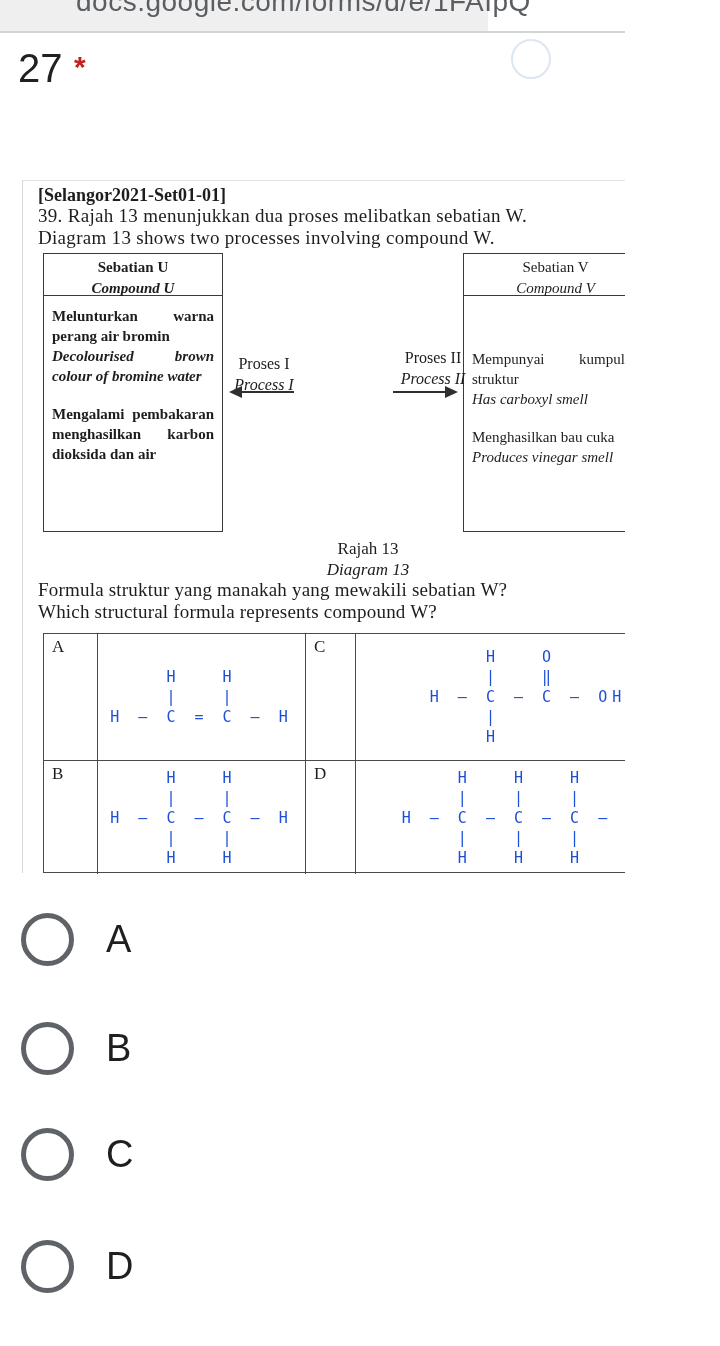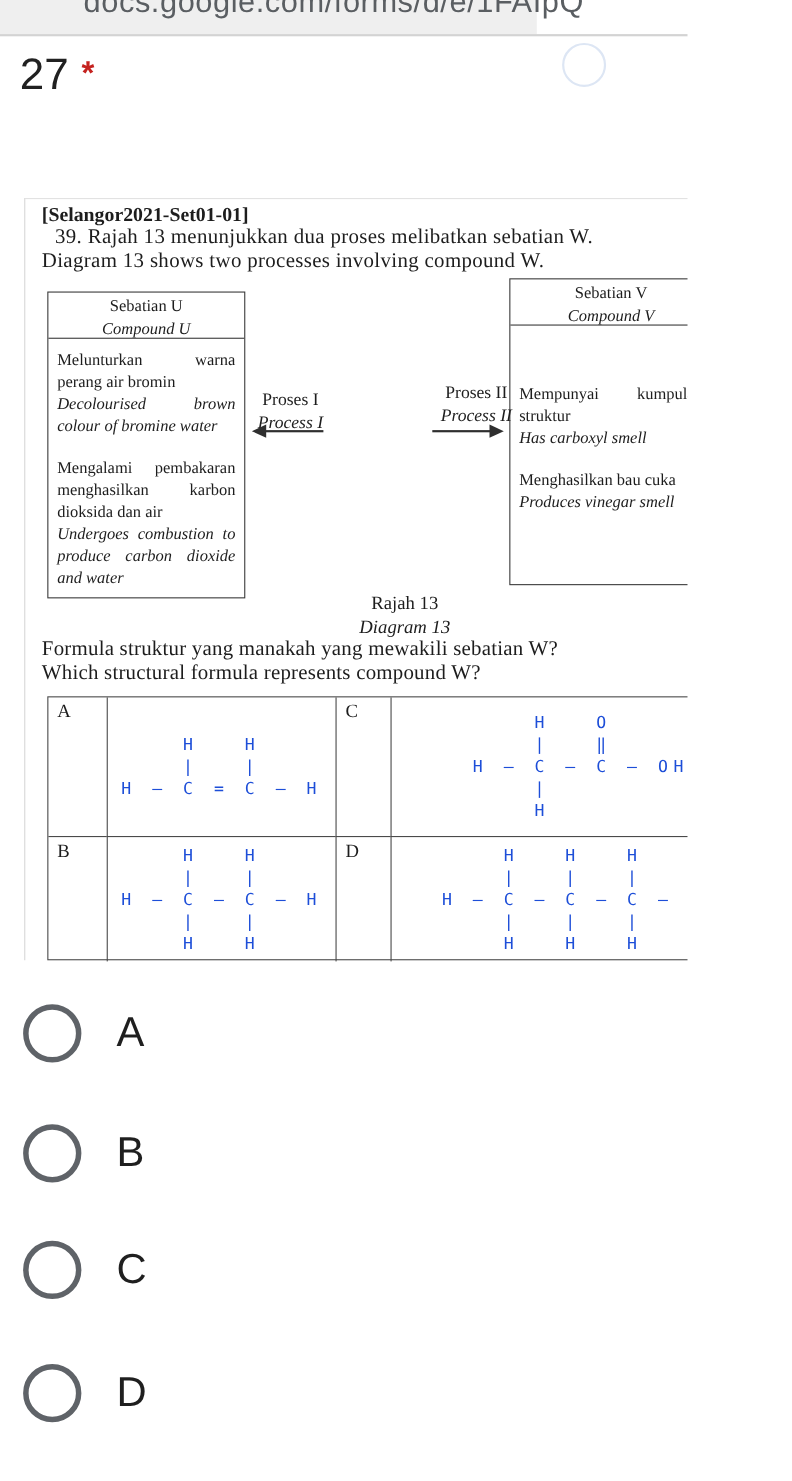--- a/index.html
+++ b/index.html
@@ -13,21 +13,21 @@
   
   .qnum{left:18px;top:46px;font-size:40px;color:#212121;}
   .req{left:74px;top:50px;font-size:30px;color:#c5221f;font-weight:bold;}
   .faintcircle{left:511px;top:39px;width:36px;height:36px;border:2px solid #dde6f4;border-radius:50%;}
   .points{left:658px;top:54px;font-size:30px;color:#6f7377;white-space:nowrap;}
   
   .exam{left:22px;top:180px;width:690px;height:692px;background:#fff;
         border-left:1px solid #d8d8d8;border-top:1px solid #e2e2e2;
         font-family:"Liberation Serif","DejaVu Serif",serif;color:#1d1d1d;}
   .tag{left:15px;top:4px;font-size:18px;font-weight:bold;}
-  .qms{left:15px;top:24px;font-size:19px;letter-spacing:.3px;margin-left:12px;}
+  .qms{left:15px;top:24px;font-size:19px;letter-spacing:.3px;}
   .qen{left:15px;top:46px;font-size:19px;letter-spacing:.3px;}
   .dbox{border:1.5px solid #3a3a3a;background:#fff;}
   .dbox .hd{border-bottom:1.5px solid #3a3a3a;text-align:center;font-size:15px;line-height:21px;padding-top:3px;height:42px;box-sizing:border-box;}
   .dbox .bd{font-size:15px;line-height:20px;text-align:justify;}
   .it{font-style:italic;}
   .gapb{margin-bottom:18px;}
   .cbox{border:1.5px solid #3a3a3a;text-align:center;font-size:15px;line-height:21px;padding-top:13px;box-sizing:border-box;}
   .proc{text-align:center;font-size:16px;line-height:21px;}
   .aline{height:2px;background:#2f2f2f;}
   .aheadL{width:0;height:0;border-top:6px solid transparent;border-bottom:6px solid transparent;border-right:13px solid #2f2f2f;}
@@ -61,30 +61,29 @@
   <div class="abs qnum">27</div>
   <div class="abs req">*</div>
   <div class="abs faintcircle"></div>
   <div class="abs points">1 po</div>
 
   <div class="abs exam">
     <div class="abs tag">[Selangor2021-Set01-01]</div>
     <div class="abs qms">39. Rajah 13 menunjukkan dua proses melibatkan sebatian W.</div>
     <div class="abs qen">Diagram 13 shows two processes involving compound W.</div>
 
-    <div class="abs dbox" style="left:20px;top:84px;width:178px;height:277px;">
+    <div class="abs dbox" style="left:20px;top:72px;width:178px;height:277px;font-weight:bold;">
       <div class="hd">
         <div>Sebatian U</div>
         <div class="it">Compound U</div>
       </div>
       <div class="bd" style="padding:10px 8px 0 8px;">
         <div>Melunturkan warna perang air bromin</div>
         <div class="it gapb">Decolourised brown colour of bromine water</div>
         <div>Mengalami pembakaran menghasilkan karbon dioksida dan air</div>
-        <div class="it">Undergoes combustion to produce carbon dioxide and water</div>
       </div>
     </div>
 
     <div class="abs dbox" style="left:440px;top:72px;width:183px;height:277px;">
       <div class="hd">
         <div>Sebatian V</div>
         <div class="it">Compound V</div>
       </div>
       <div class="bd" style="padding:53px 8px 0 8px;">
         <div>Mempunyai kumpulan struktur</div>

